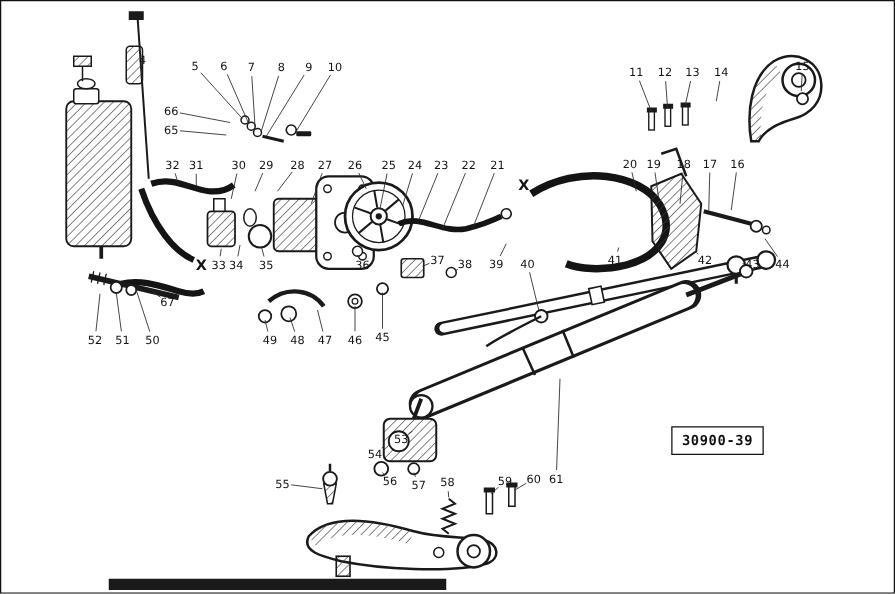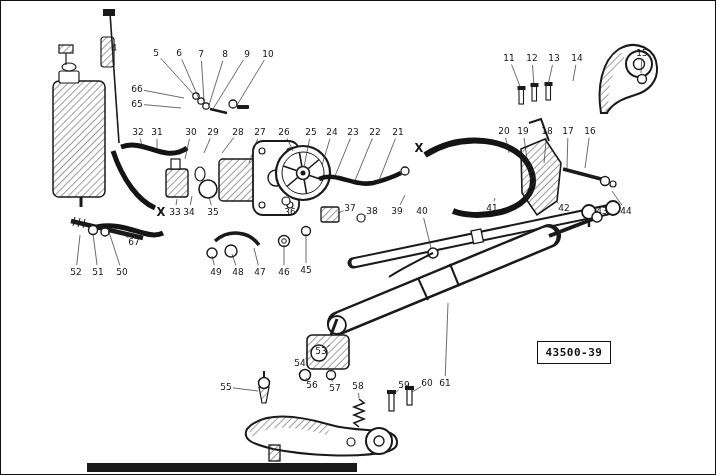--- a/index.html
+++ b/index.html
@@ -325,16 +325,16 @@
       <text x="357" y="388" class="callout">58</text>
       <line x1="397.8204194862284" y1="388.7087095579742" x2="392" y2="394" class="leader"></line>
       <text x="403" y="387" class="callout">59</text>
       <line x1="419.99754952001217" y1="385.6014702879927" x2="411" y2="391" class="leader"></line>
       <text x="426" y="385" class="callout">60</text>
       <line x1="444.2623156241237" y1="375.0049166900357" x2="447" y2="302" class="leader"></line>
       <text x="444" y="385" class="callout">61</text>
     </svg>
 
   <div class="ref-box">
-    <span>43500-39</span>
+    <span>30900-39</span>
   </div>
 
 </div>
 
 </body></html>

